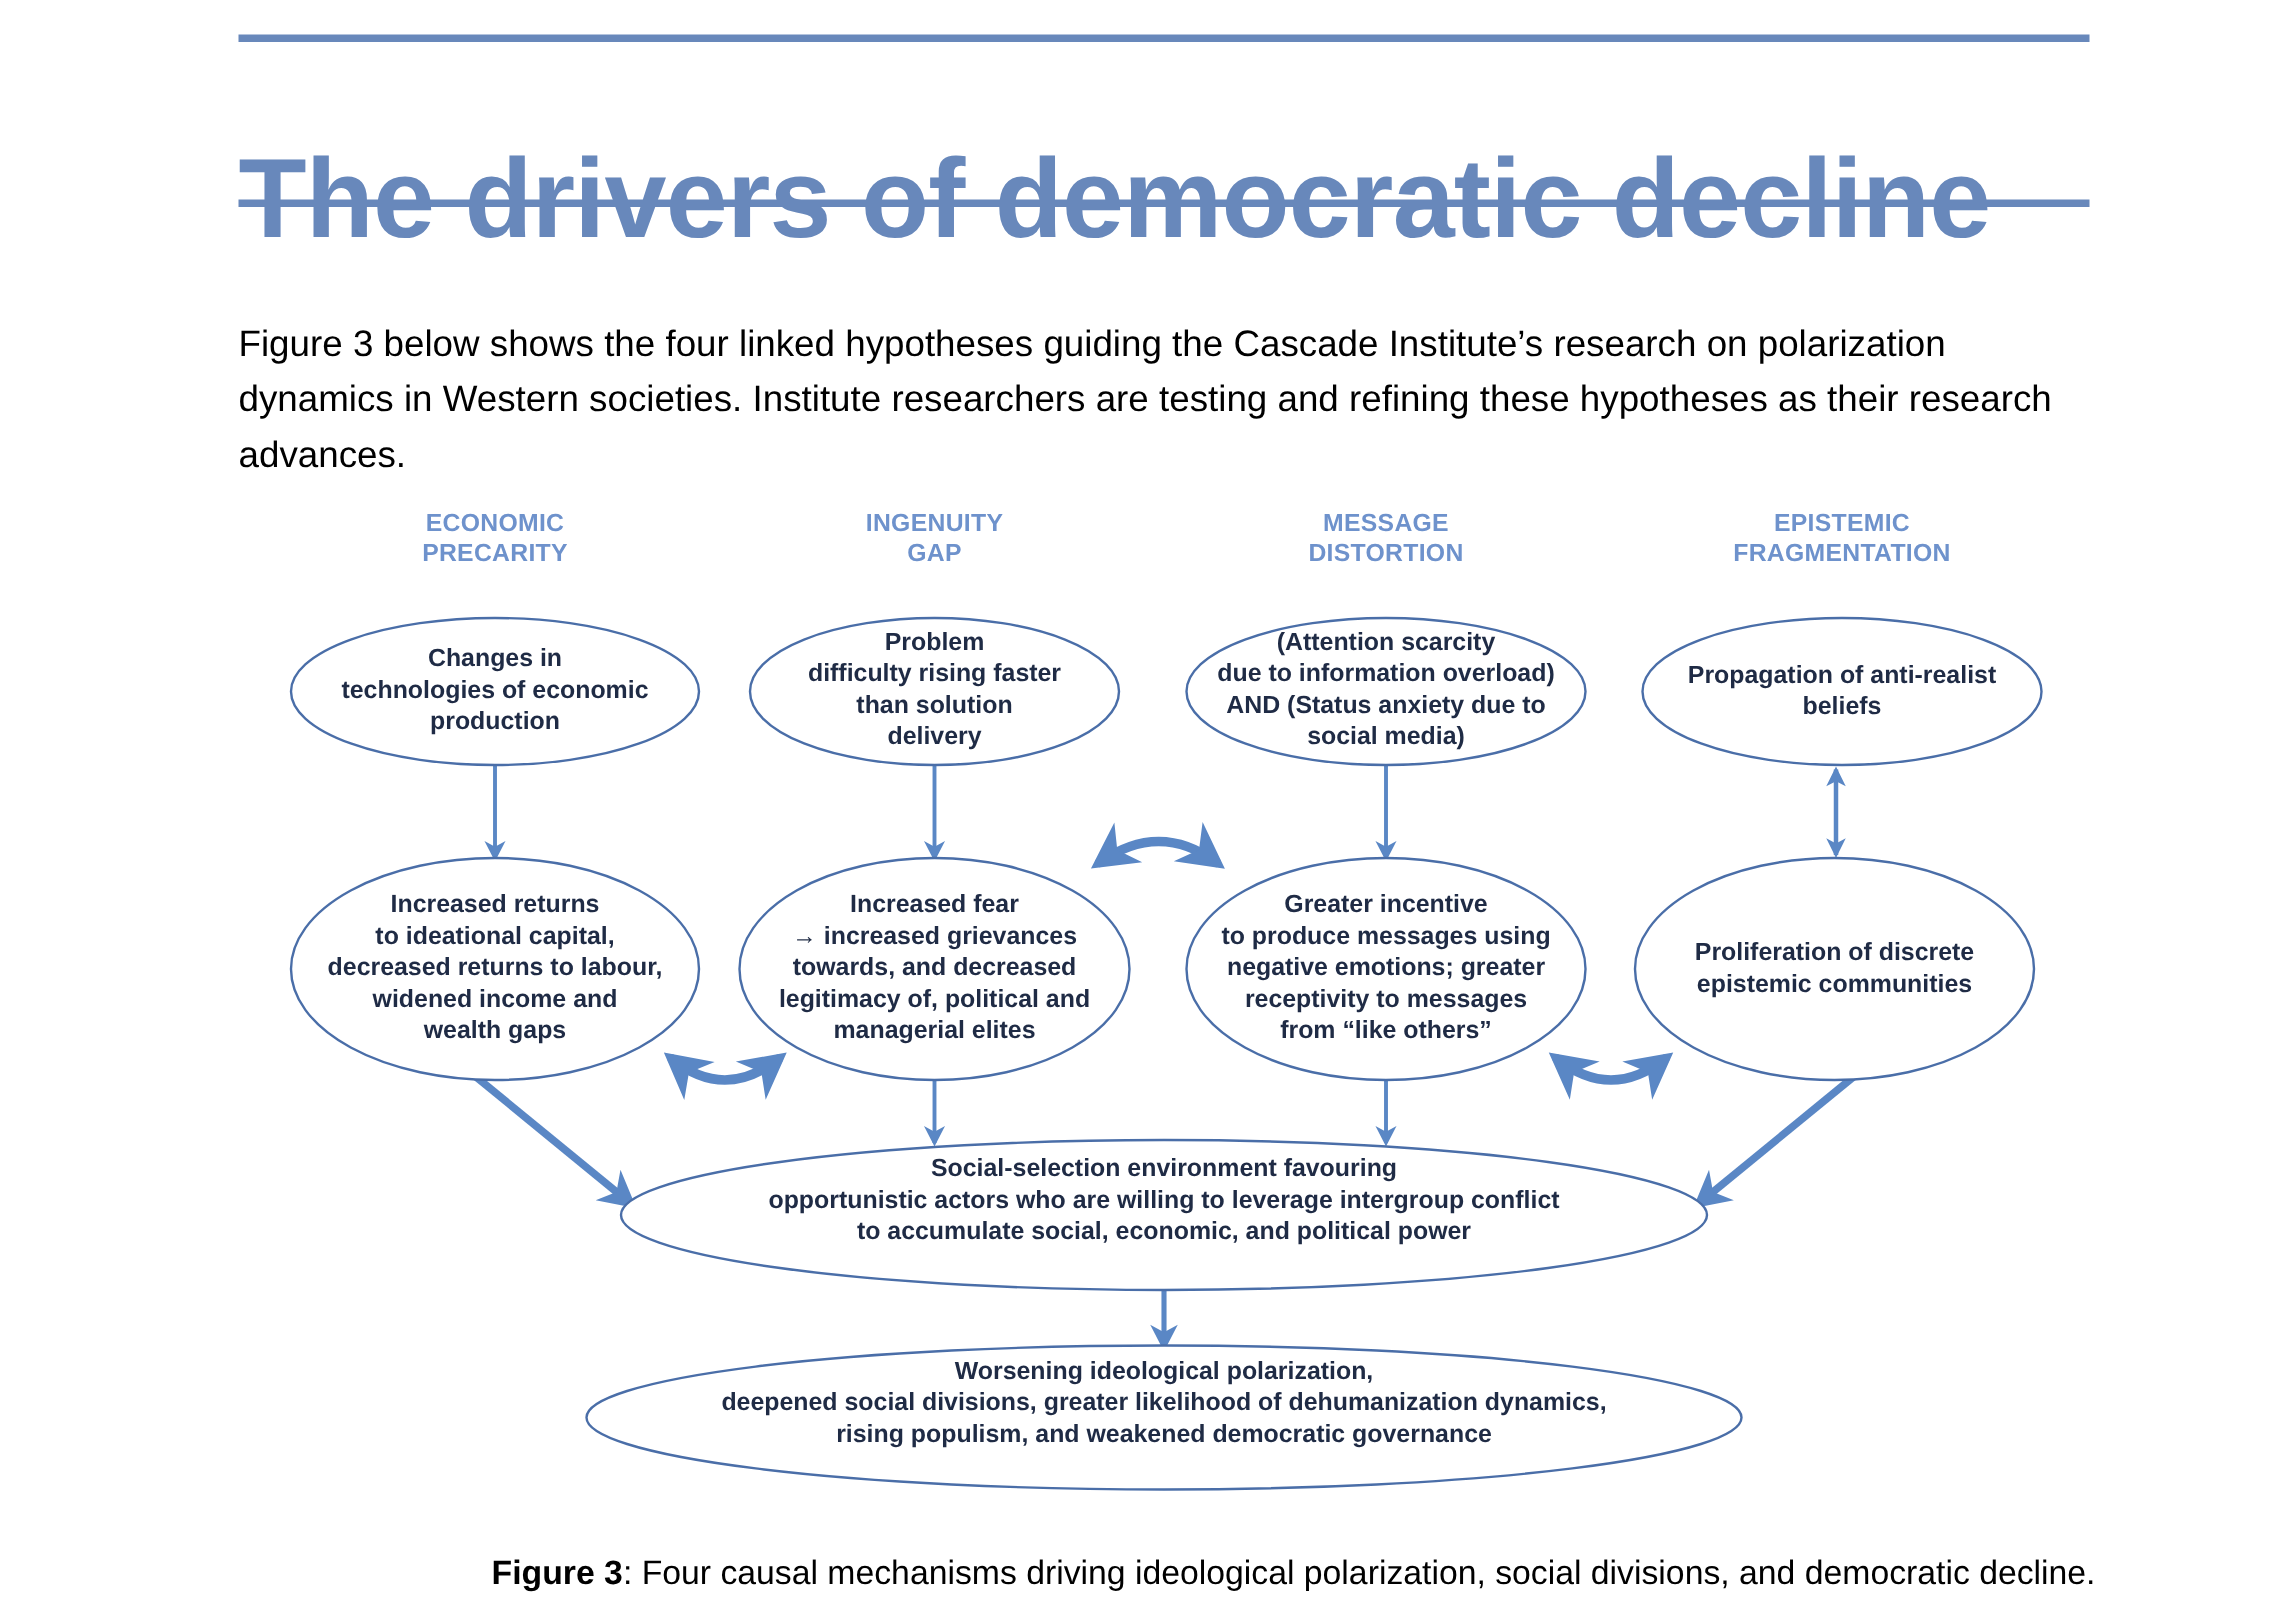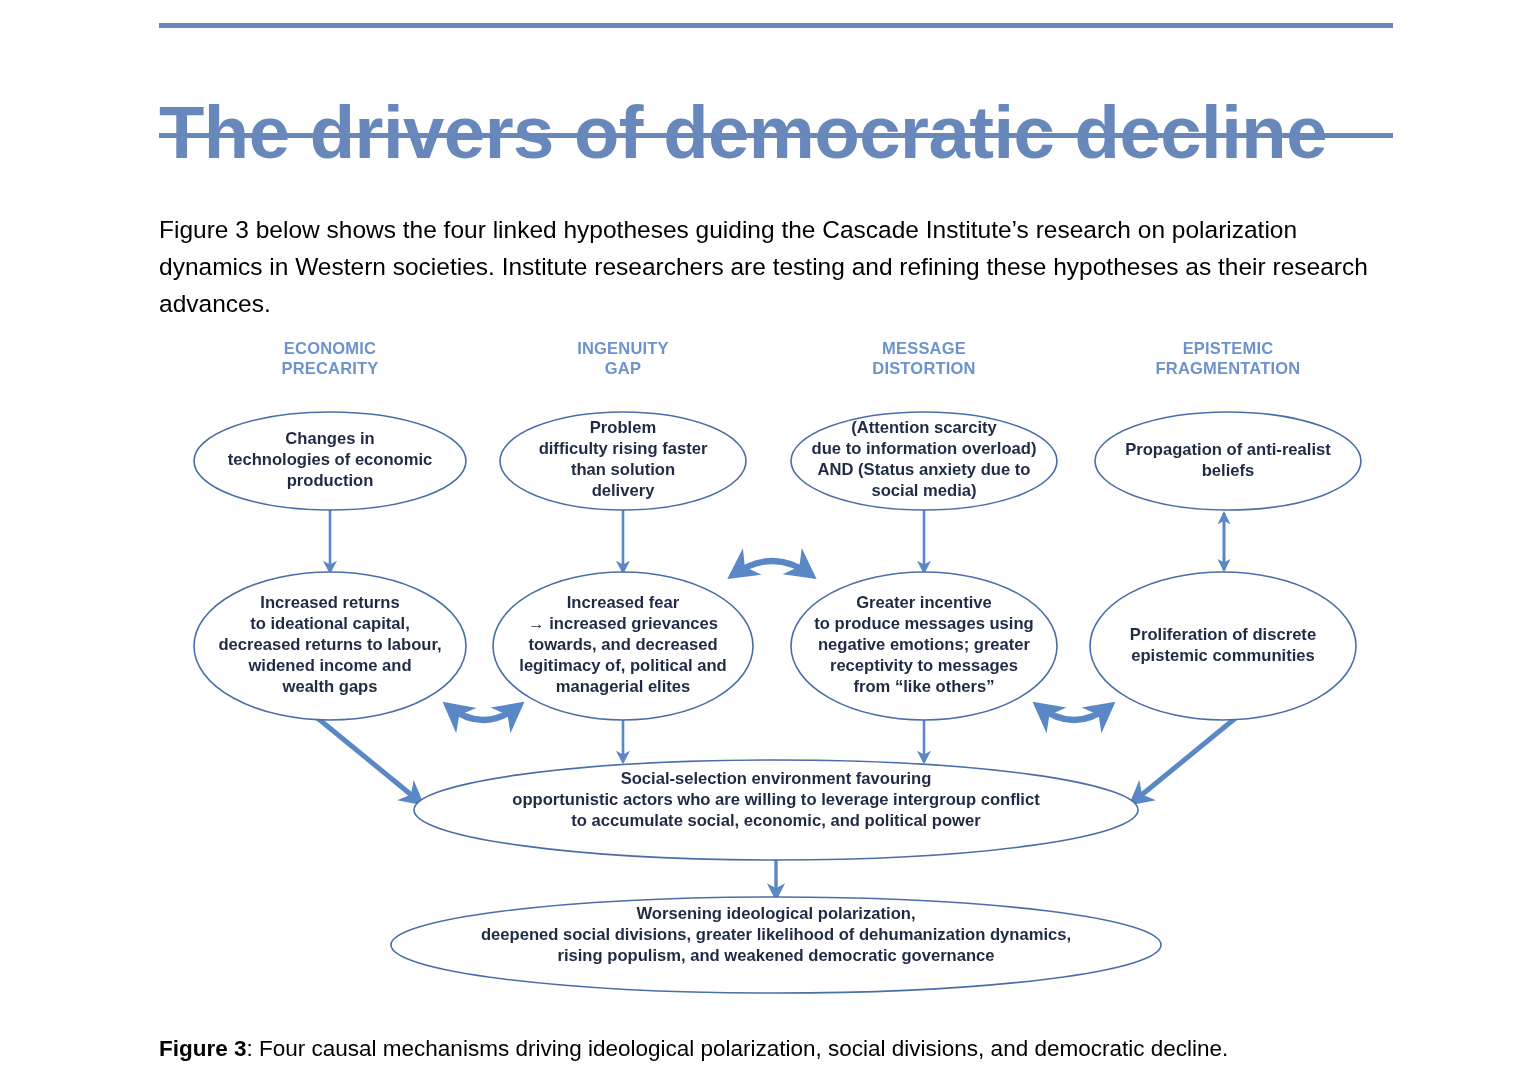--- a/index.html
+++ b/index.html
@@ -94,21 +94,21 @@
     stroke: #4a6ea8;
     stroke-width: 1.6;
   }
 
   
   .caption {
     position: absolute;
     left: 143px;
     top: 1034px;
     width: 1238px;
-    text-align: left;
+    text-align: right;
     font-size: 22.5px;
     line-height: 30px;
     color: #000000;
   }
   .caption b { font-weight: 700; }
 </style>
 </head>
 <body>
 
 <div class="page">

